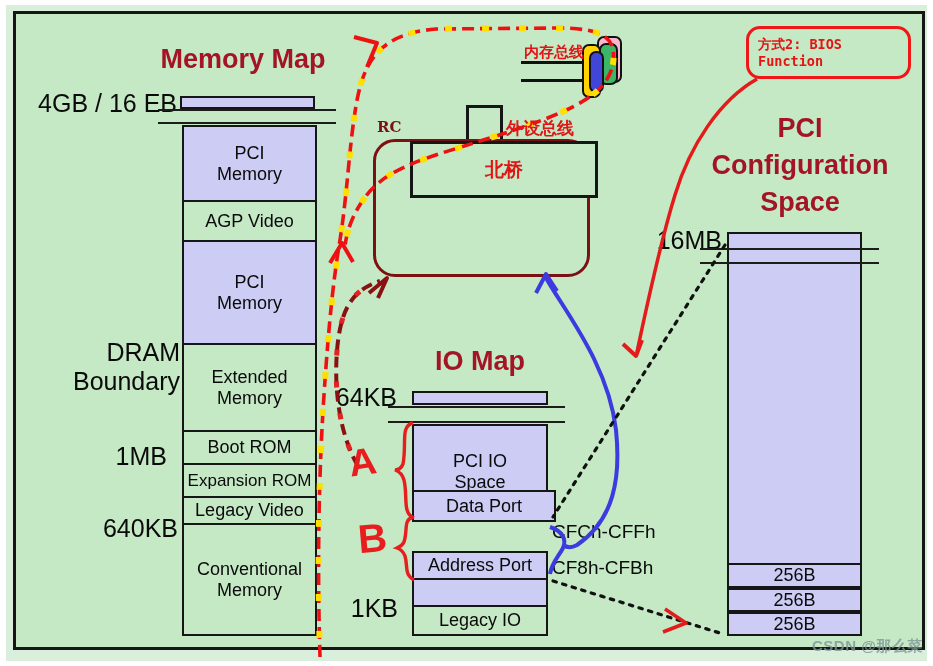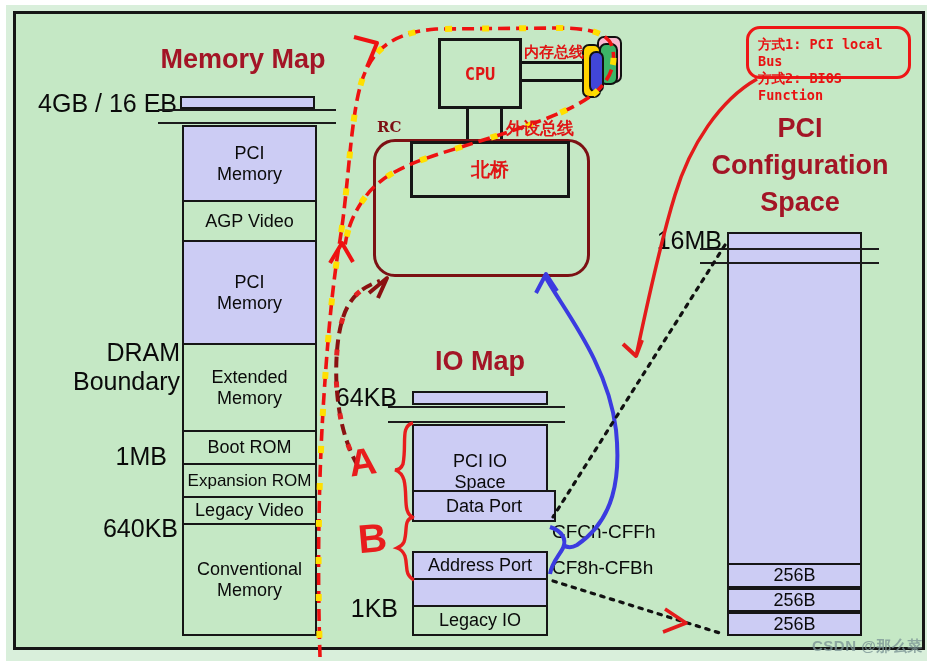--- a/index.html
+++ b/index.html
@@ -111,44 +111,40 @@
     <span class="box-label">256B</span>
     </div>
   <div class="box lav" style="left:727px;top:588px;width:135px;height:24px;">
     <span class="box-label">256B</span>
     </div>
   <div class="box lav" style="left:727px;top:612px;width:135px;height:24px;">
     <span class="box-label">256B</span>
     </div>
 
   <div class="box grn" style="left:466px;top:105px;width:37px;height:38px;border-width:3px;"></div>
-  <div class="box grn" style="left:438px;top:38px;width:84px;height:71px;border-width:3px;z-index:5;">
-    <span class="redlbl" style="position:static;font-size:17px;">CPU</span>
-    </div>
 
   <div style="position:absolute;left:373px;top:139px;width:217px;height:138px;border:3px solid #7c1114;
               border-radius:22px;box-sizing:border-box;"></div>
   <div class="redlbl" style="left:377px;top:118px;font-size:15px;color:#7c1114;font-family:'DejaVu Serif',serif;">RC</div>
-  <div class="box grn" style="left:410px;top:141px;width:160px;height:57px;border-width:3px;z-index:5;">
+  <div class="box grn" style="left:410px;top:141px;width:188px;height:57px;border-width:3px;z-index:5;">
     <span class="redlbl" style="position:static;font-size:19px;">北桥</span>
     </div>
 
   <div style="position:absolute;left:521px;top:61px;width:66px;height:3px;background:#111;"></div>
   <div style="position:absolute;left:521px;top:79px;width:66px;height:3px;background:#111;"></div>
   <div style="position:absolute;left:597px;top:36px;width:25px;height:47px;background:#f9b7cf;border:2.5px solid #111;border-radius:7px;box-sizing:border-box;"></div>
   <div style="position:absolute;left:599px;top:43px;width:19px;height:42px;background:#3cb567;border:2.5px solid #111;border-radius:7px;box-sizing:border-box;"></div>
   <div style="position:absolute;left:582px;top:44px;width:19px;height:54px;background:#ffd400;border:2.5px solid #111;border-radius:7px;box-sizing:border-box;"></div>
   <div style="position:absolute;left:589px;top:51px;width:15px;height:42px;background:#4146d8;border:2.5px solid #111;border-radius:7px;box-sizing:border-box;"></div>
 
   <div class="redlbl" style="left:524px;top:43px;font-size:15px;z-index:55;">内存总线</div>
   <div class="redlbl" style="left:506px;top:117px;font-size:17px;z-index:55;">外设总线</div>
 
   <div style="position:absolute;left:746px;top:26px;width:165px;height:53px;border:3px solid #ee1616;
               border-radius:14px;box-sizing:border-box;padding:7px 0 0 9px;z-index:5;">
-    <div class="redlbl" style="position:static;font-size:13.5px;line-height:17px;color:#e81212;">方式1: PCI local Bus</div>
     <div class="redlbl" style="position:static;font-size:13.5px;line-height:17px;color:#e81212;">方式2: BIOS Function</div>
   </div>
 
   <svg class="overlay" width="933" height="666" viewBox="0 0 933 666">
 
     <path d="M 320,657 C 317,560 319,470 324,395 C 329,320 334,275 340,240 C 347,196 349,150 355,112
              C 362,66 375,34 436,29 L 556,28 C 592,28 610,33 613,50 C 616,68 607,82 596,92
              C 570,114 515,130 458,148 C 415,161 384,172 366,196 C 353,213 347,230 345,246" fill="none" stroke="#ee1111" stroke-width="3.6" stroke-dasharray="12 6"></path>
     <path d="M 320,657 C 317,560 319,470 324,395 C 329,320 334,275 340,240 C 347,196 349,150 355,112
              C 362,66 375,34 436,29 L 556,28 C 592,28 610,33 613,50 C 616,68 607,82 596,92

